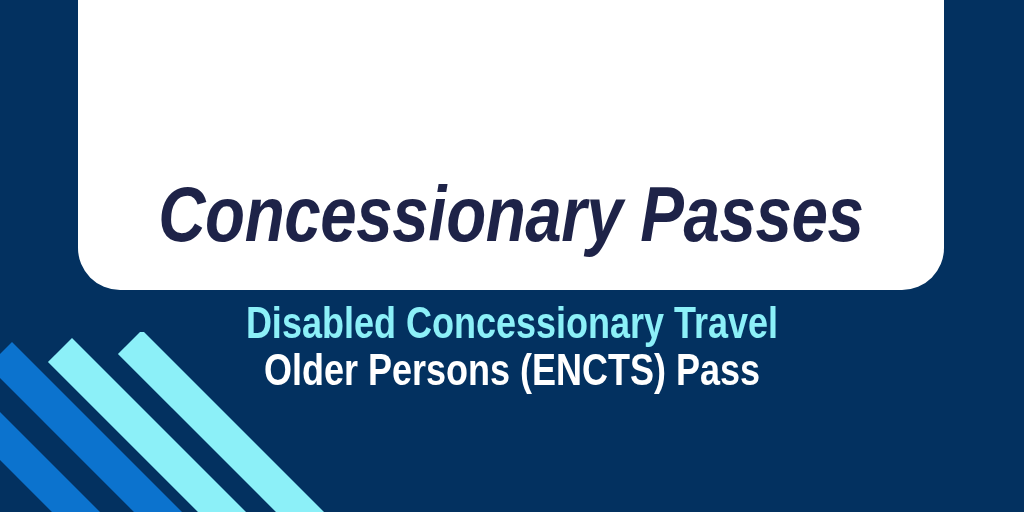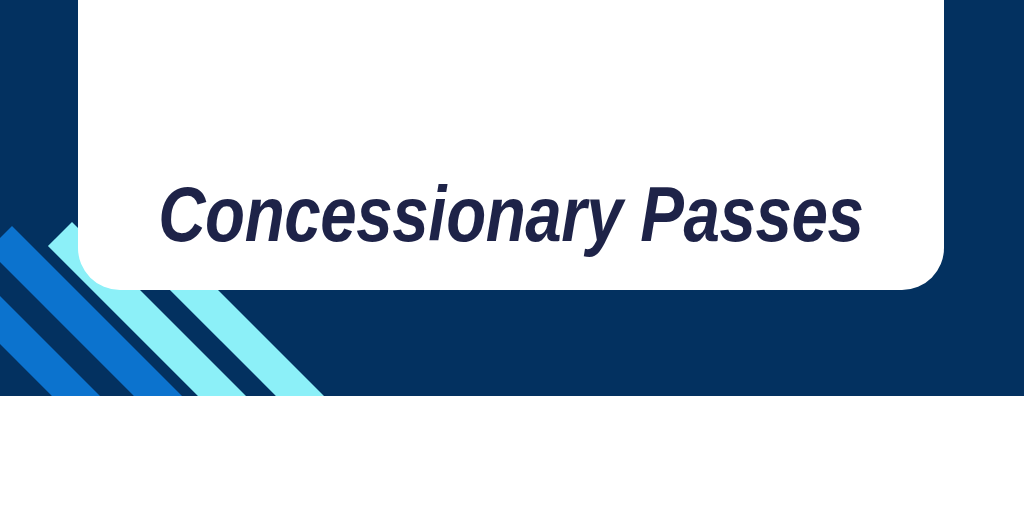--- a/index.html
+++ b/index.html
@@ -4,21 +4,21 @@
 <style>
   html, body {
     margin: 0;
     padding: 0;
     background: #ffffff;
   }
 
   #banner {
     position: relative;
     width: 1024px;
-    height: 396px;
+    height: 512px;
     overflow: hidden;
     background: #033160;
     font-family: "Liberation Sans", "DejaVu Sans", sans-serif;
   }
 
   
   #stripes {
     position: absolute;
     left: 0;
     bottom: 0;
@@ -107,14 +107,18 @@
     <div class="stripe blue stripe-1"></div>
     <div class="stripe blue stripe-2"></div>
     <div class="stripe cyan stripe-3"></div>
     <div class="stripe cyan stripe-4"></div>
   </div>
 
   <div id="card">
     <h1 id="page-title">Concessionary Passes</h1>
   </div>
 
+  <div id="subtitle-block">
+    <p class="subtitle" id="subtitle-primary">Disabled Concessionary Travel</p>
+    <p class="subtitle" id="subtitle-secondary">Older Persons (ENCTS) Pass</p>
+  </div>
 
 </div>
 
 </body></html>

